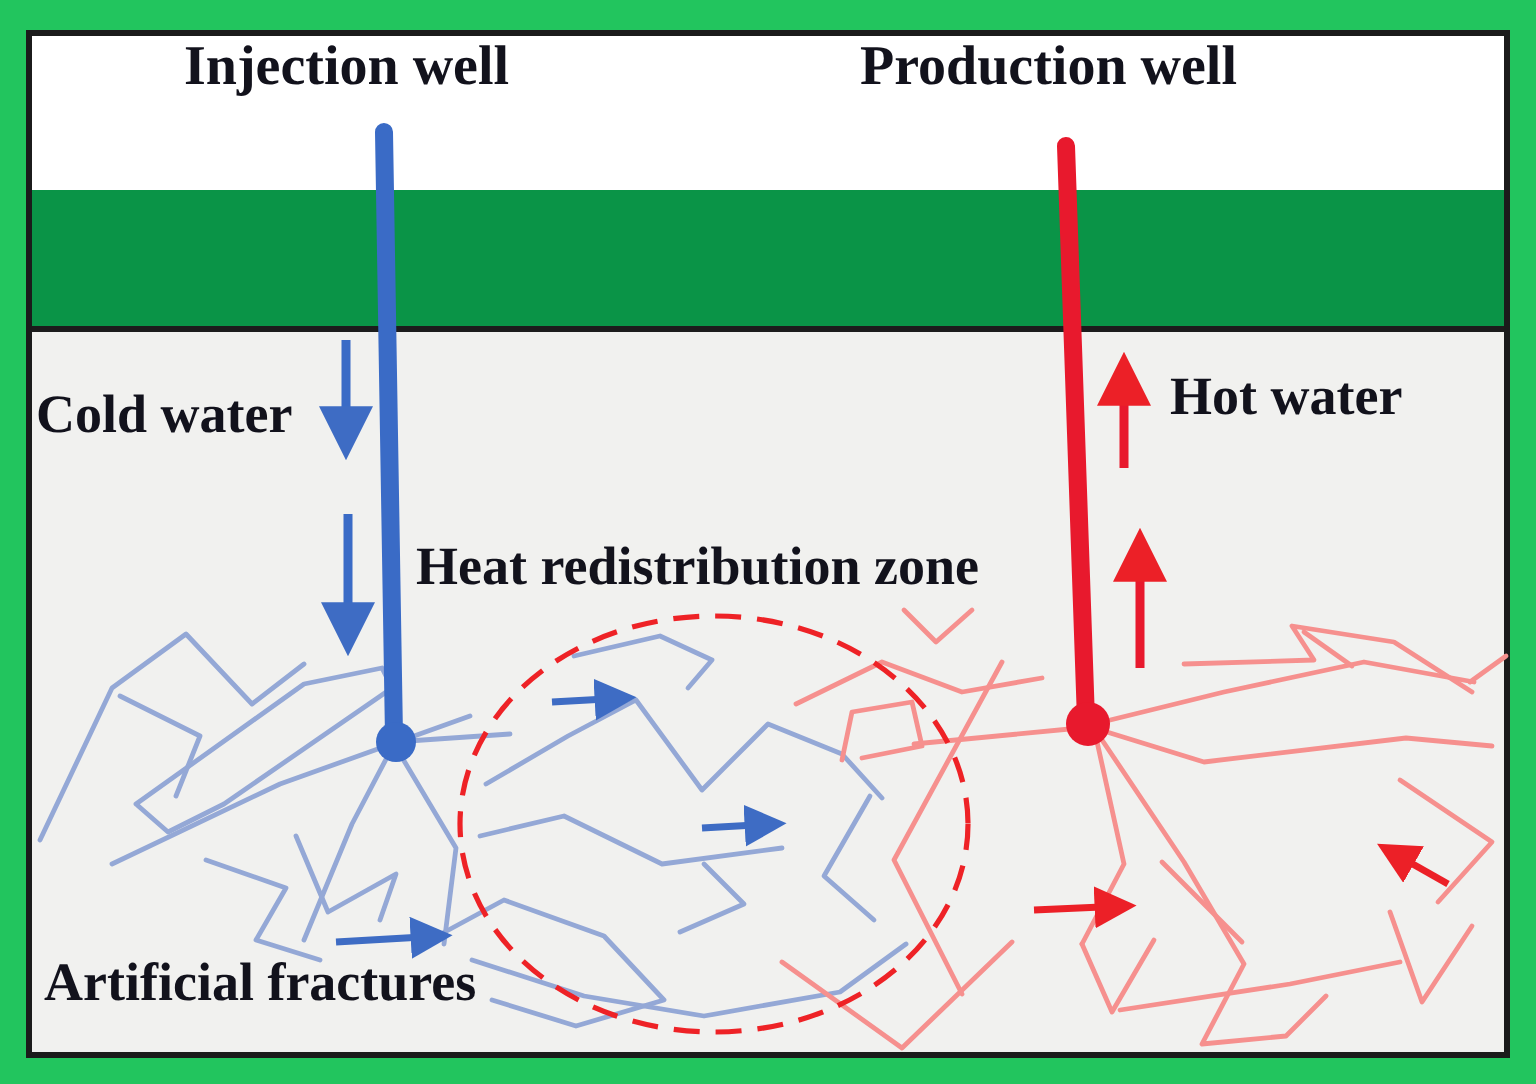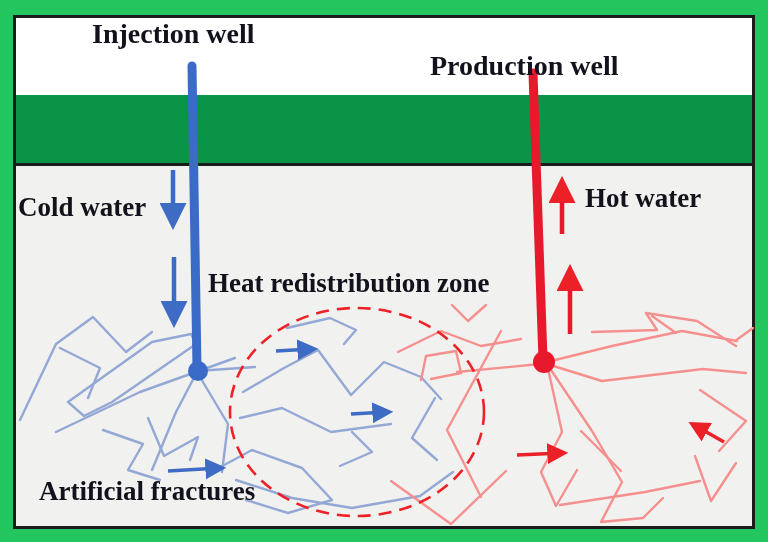--- a/index.html
+++ b/index.html
@@ -123,18 +123,18 @@
     <line class="arr-red" x1="570" y1="334" x2="570" y2="272" marker-end="url(#ar)"></line>
 
     <line class="arr-blue-thin" x1="276" y1="351" x2="312" y2="349" marker-end="url(#ab)"></line>
     <line class="arr-blue-thin" x1="351" y1="414" x2="387" y2="412" marker-end="url(#ab)"></line>
     <line class="arr-blue-thin" x1="168" y1="471" x2="220" y2="468" marker-end="url(#ab)"></line>
     <line class="arr-red-thin" x1="517" y1="455" x2="562" y2="453" marker-end="url(#ar)"></line>
     <line class="arr-red-thin" x1="724" y1="442" x2="694" y2="425" marker-end="url(#ar)"></line>
   </svg>
 
   <div class="lbl" style="left:92px;top:19px;font-size:28px;">Injection well</div>
-  <div class="lbl" style="left:430px;top:19px;font-size:28px;margin-top:32px;">Production well</div>
+  <div class="lbl" style="left:430px;top:19px;font-size:28px;">Production well</div>
   <div class="lbl" style="left:18px;top:193px;">Cold water</div>
   <div class="lbl" style="left:585px;top:184px;">Hot water</div>
   <div class="lbl" style="left:208px;top:269px;">Heat redistribution zone</div>
-  <div class="lbl" style="left:39px;top:477px;">Artificial fractures</div>
+  <div class="lbl" style="left:22px;top:477px;">Artificial fractures</div>
 </div>
 
 </body></html>

